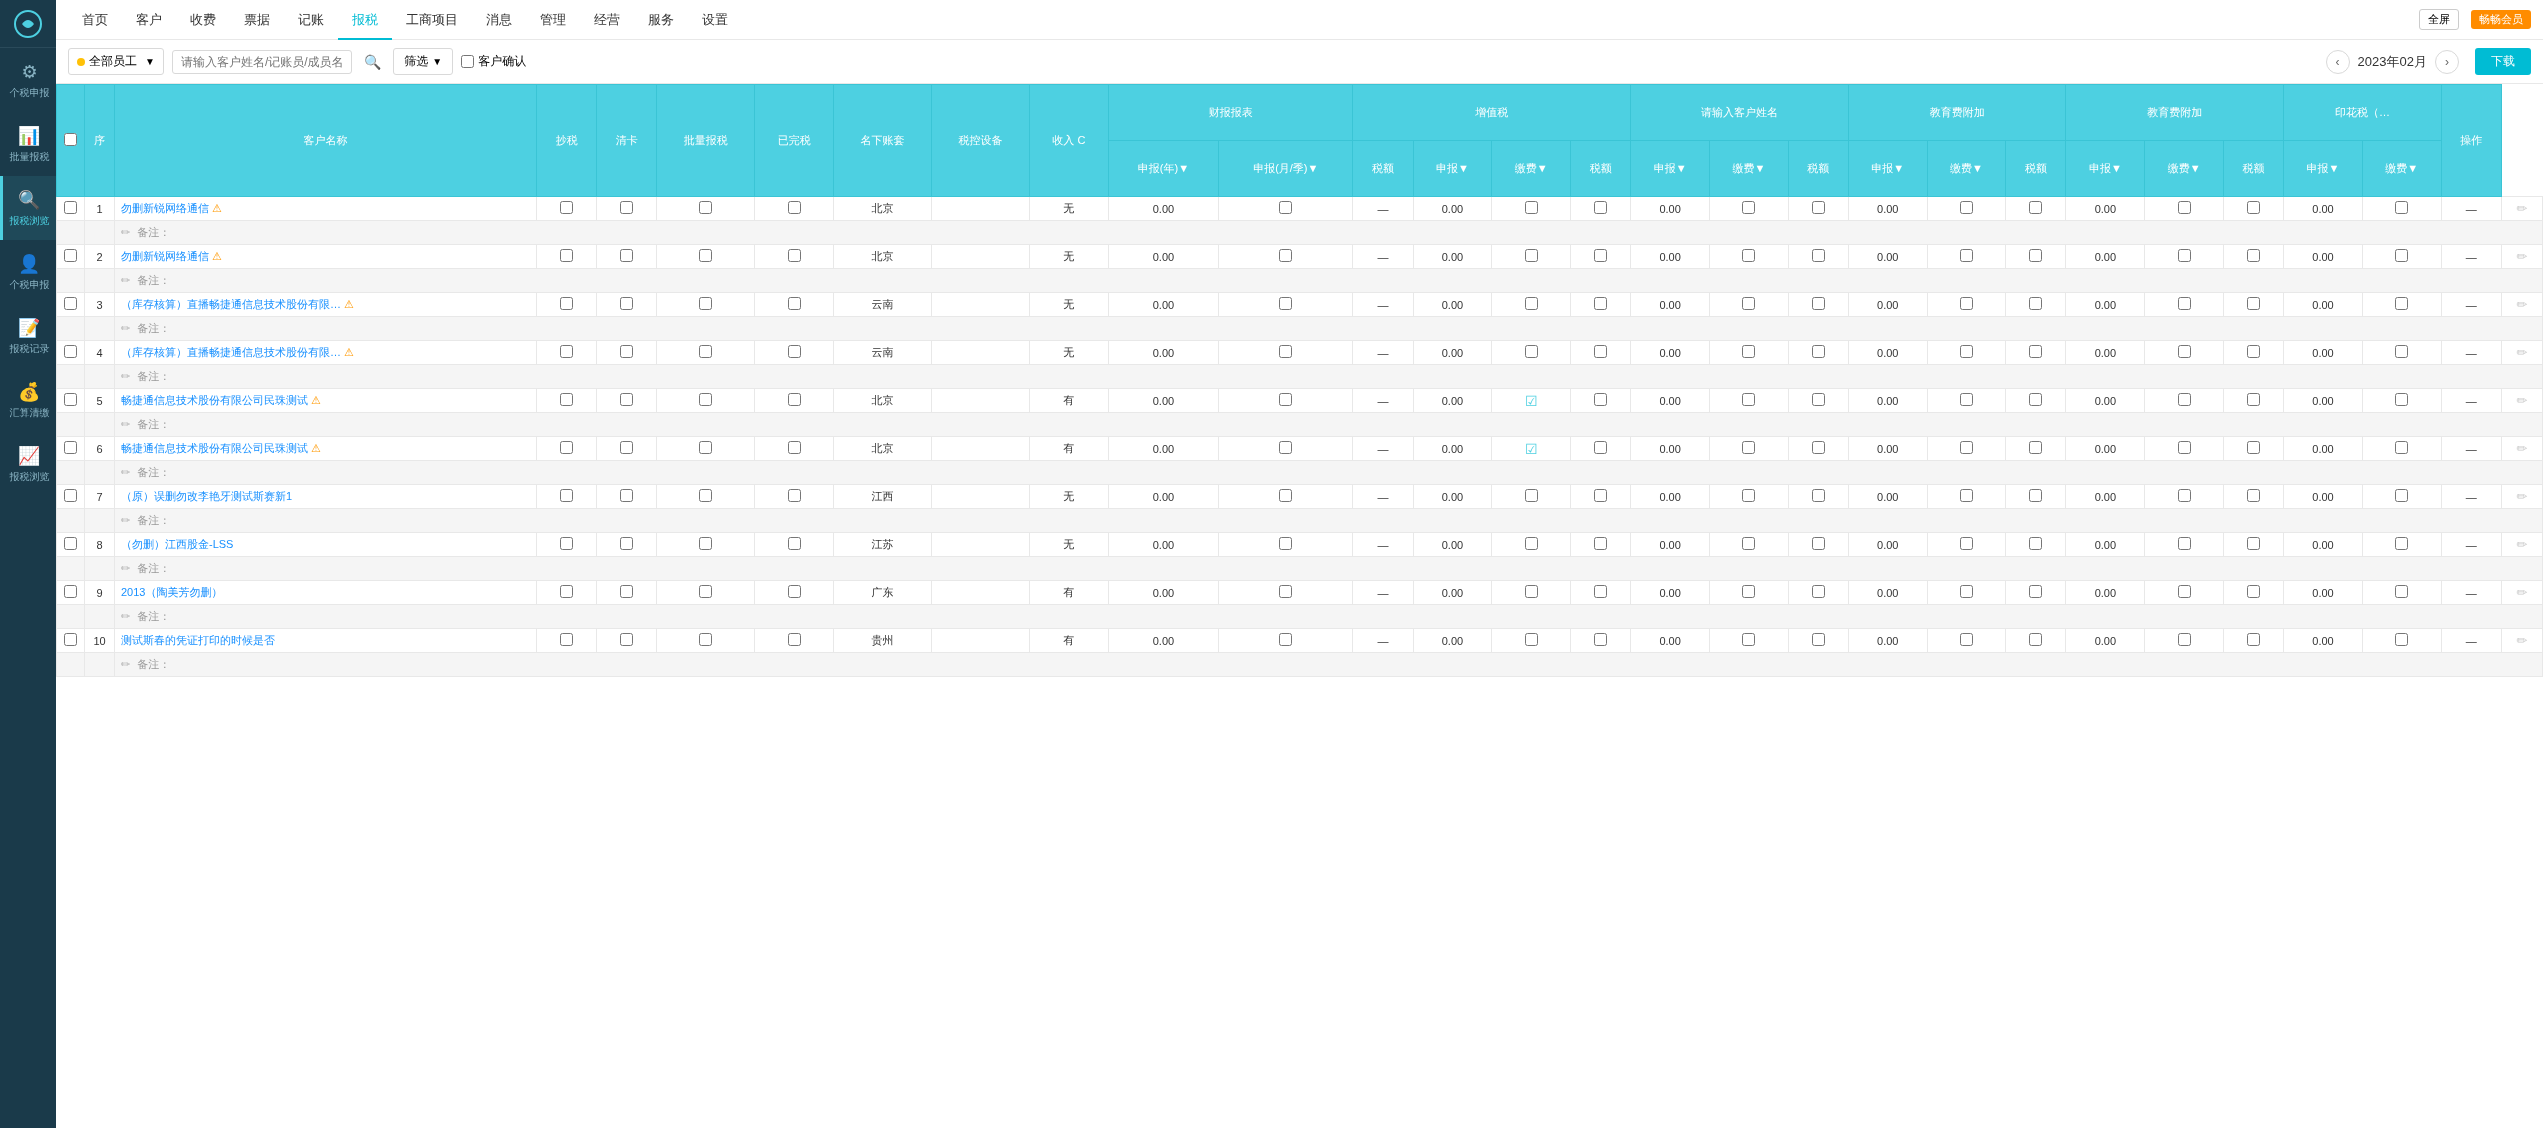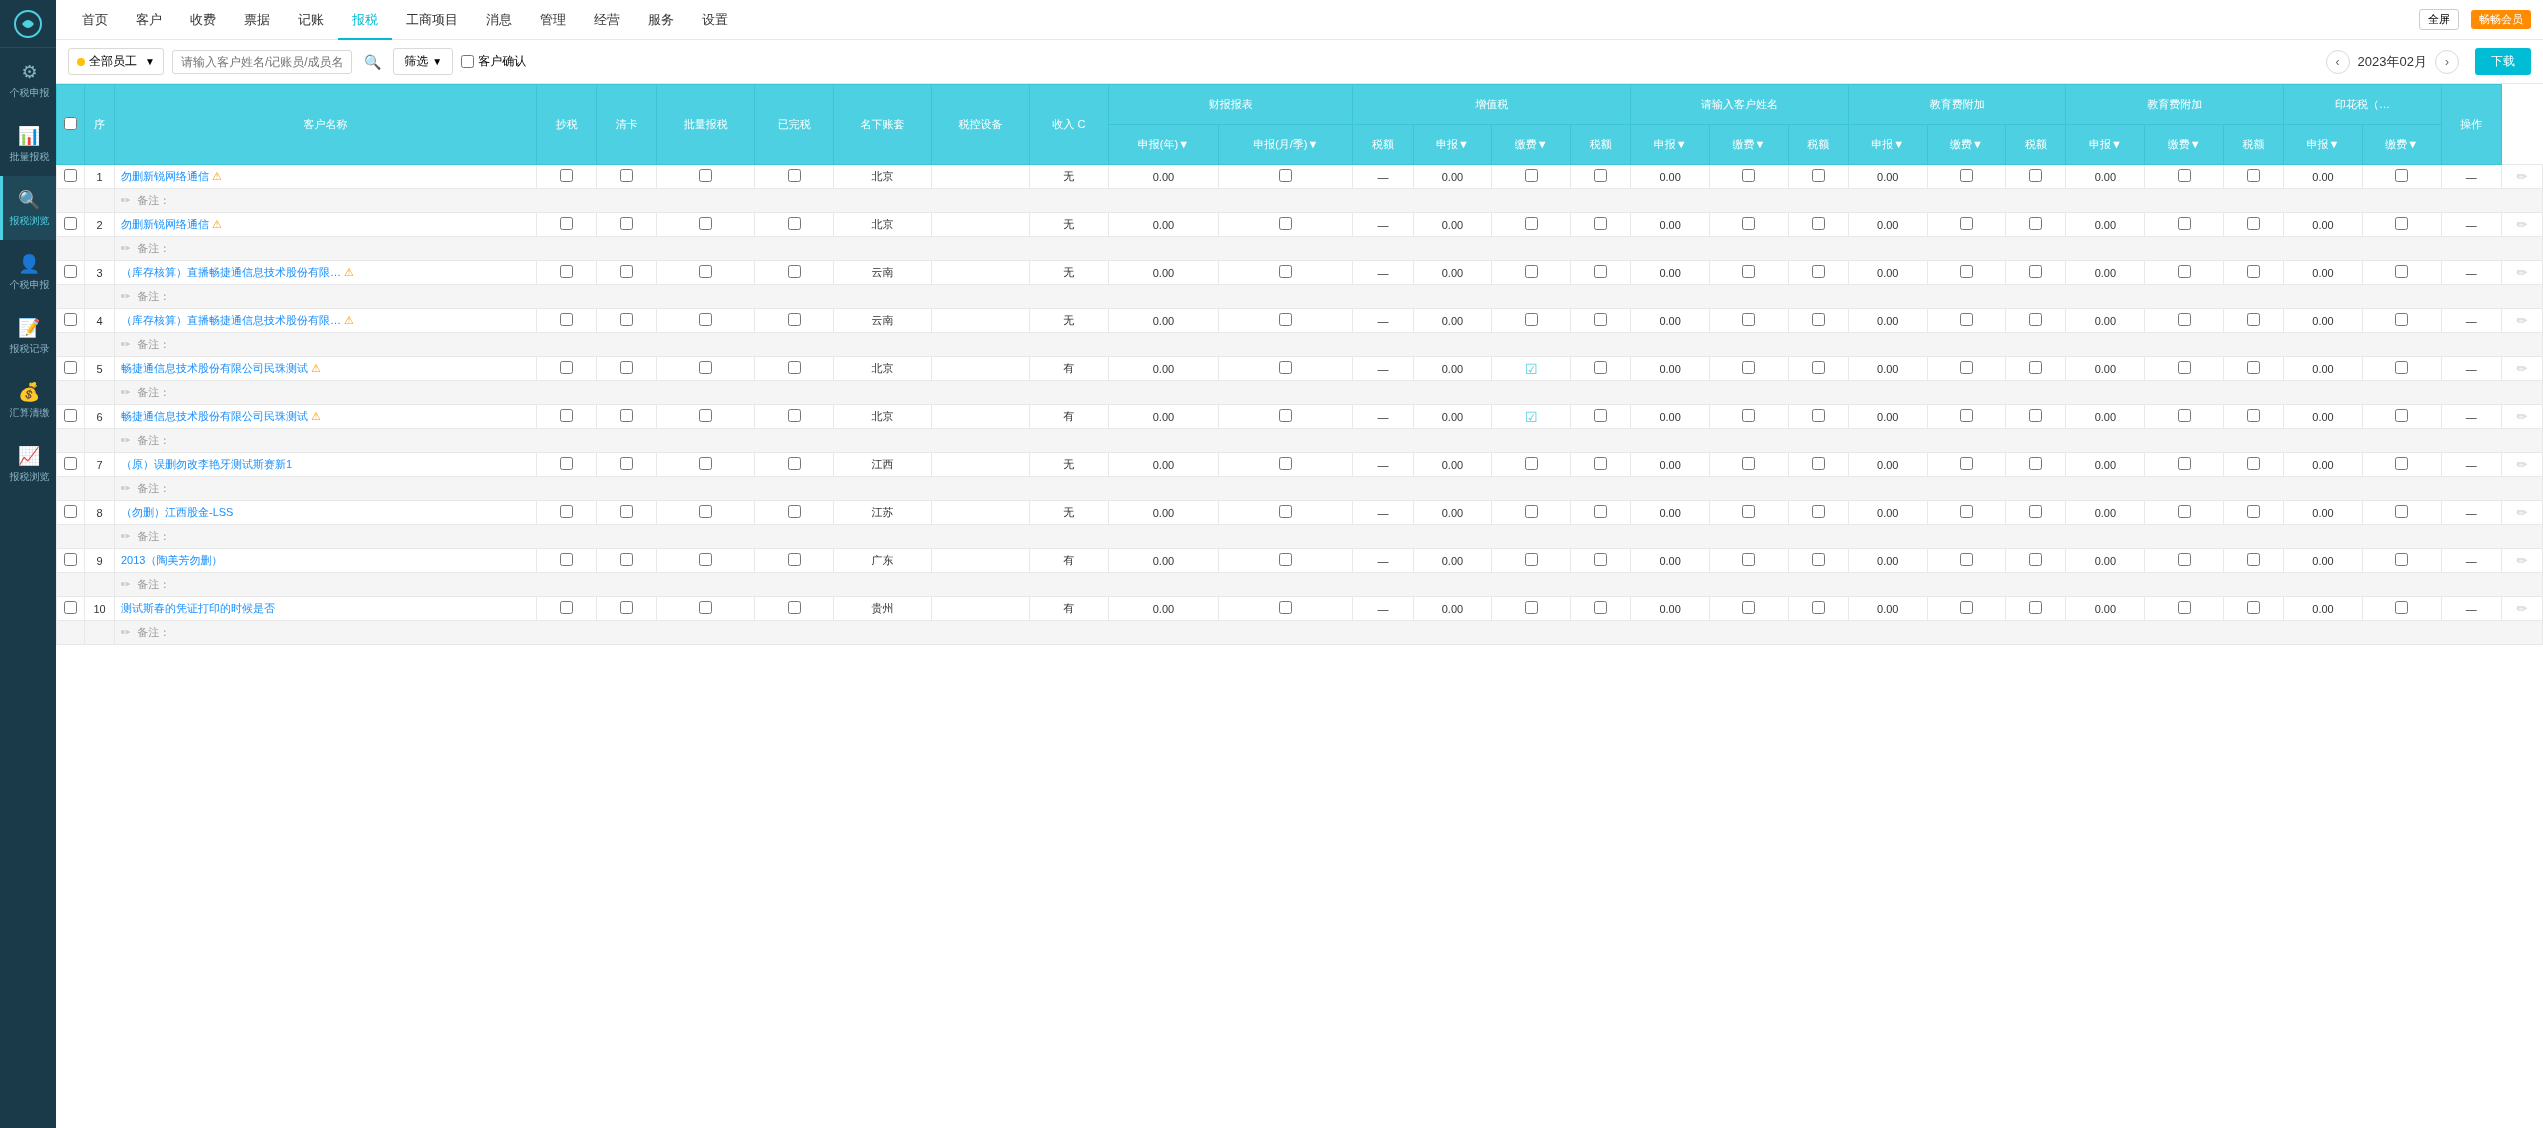--- a/index.html
+++ b/index.html
@@ -186,21 +186,21 @@
       margin-left: 8px;
     }
 
     
     .table-wrap { flex: 1; overflow: auto; padding: 0; background: #fff; }
     table { border-collapse: collapse; width: 100%; min-width: 1400px; font-size: 11px; }
     thead tr th {
       background: #4dd0e1;
       color: #fff;
       border: 1px solid #3ac4d5;
-      padding: 12px 6px;
+      padding: 20px 6px;
       text-align: center;
       white-space: nowrap;
       font-weight: normal;
       position: sticky;
       top: 0;
       z-index: 2;
     }
     tbody tr { border-bottom: 1px solid #e8e8e8; }
     tbody tr:nth-child(even) { background: #fafafa; }
     tbody tr.remark-row { background: #f5f5f5; margin-left: 14px; }

